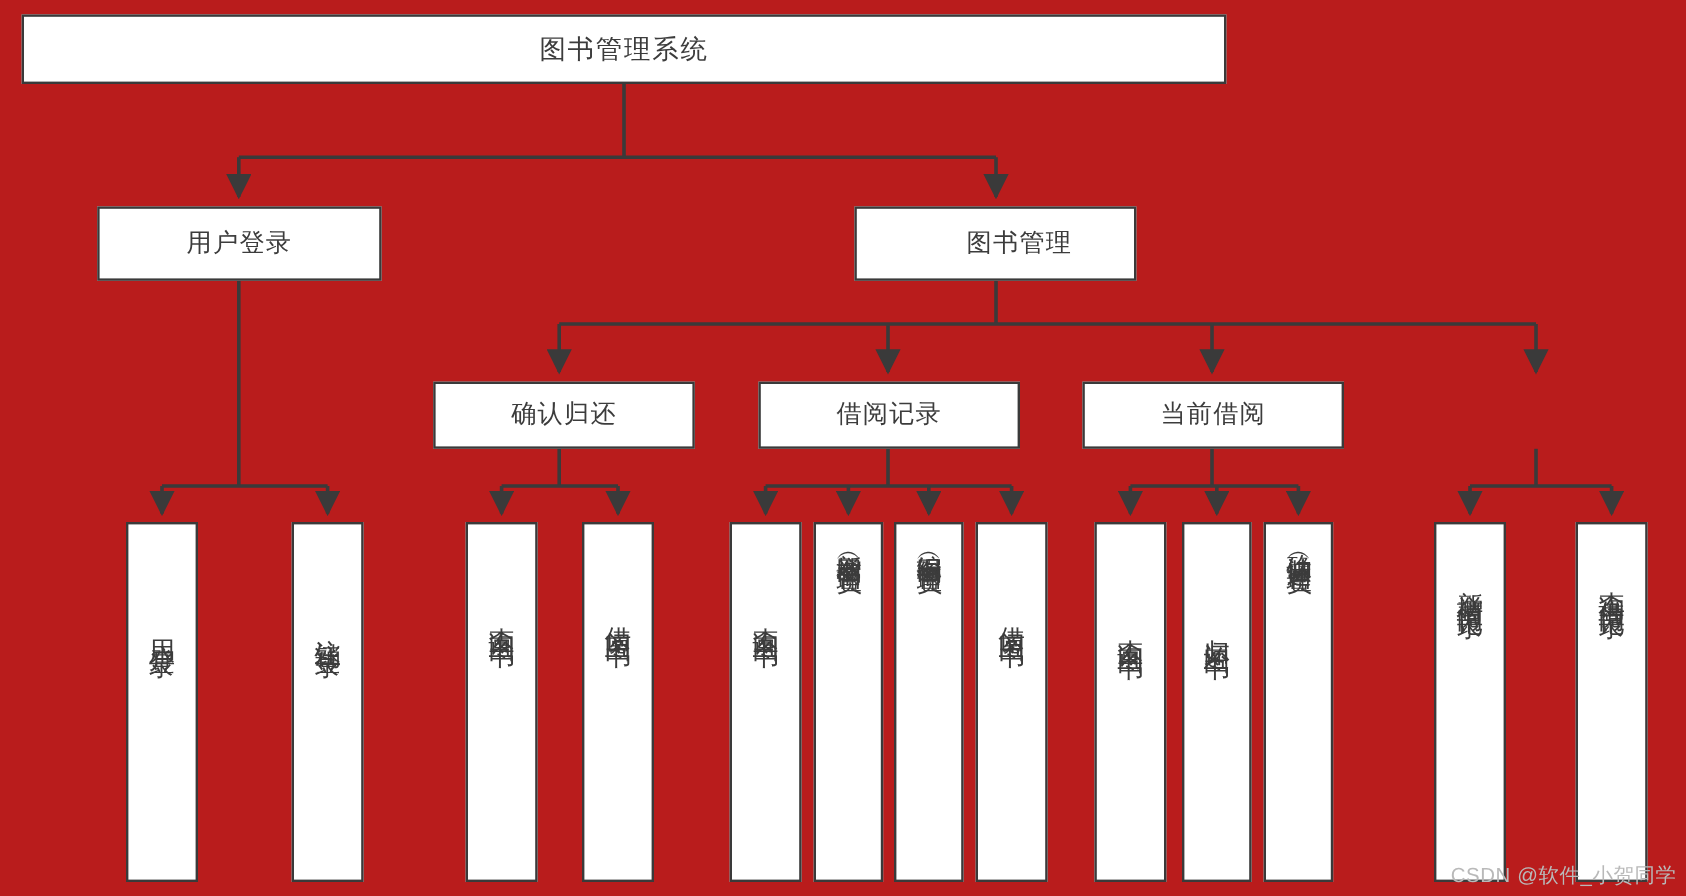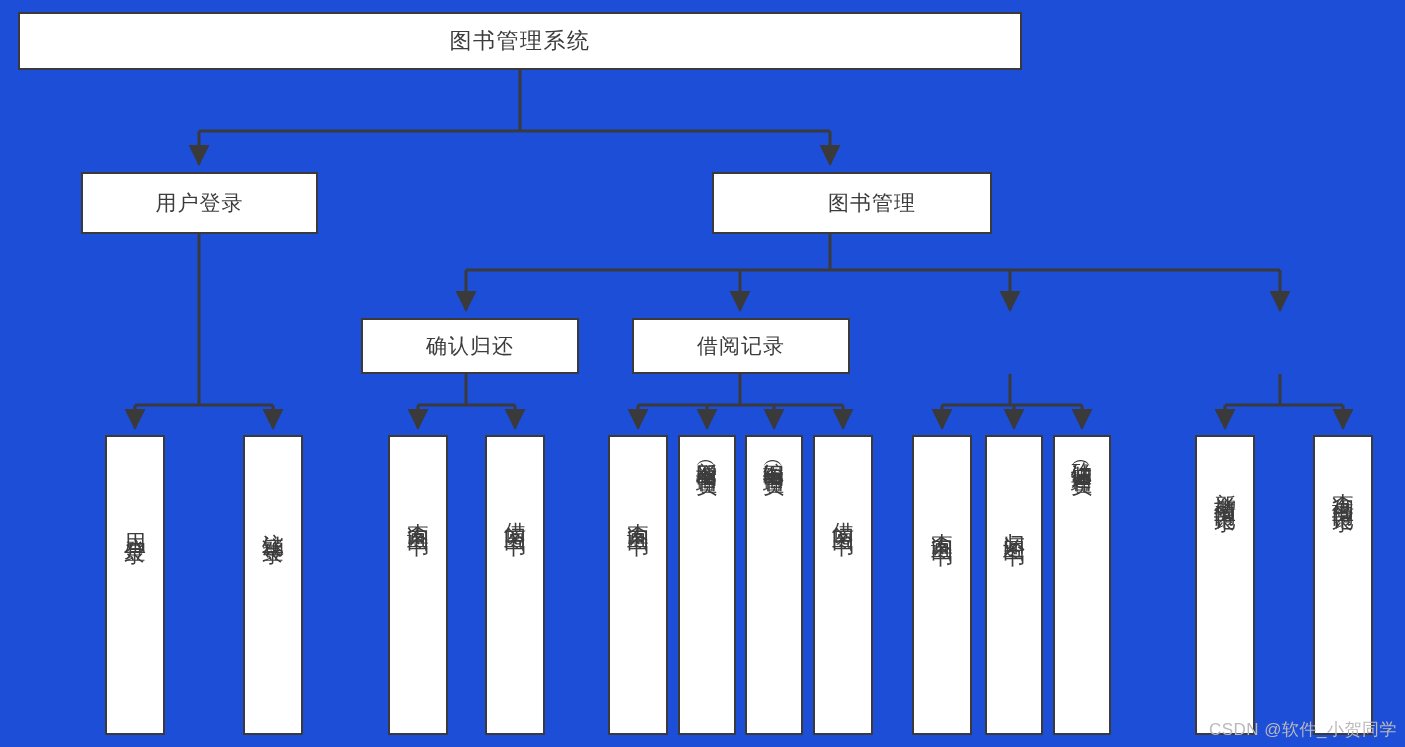--- a/index.html
+++ b/index.html
@@ -8,21 +8,21 @@
     padding: 0;
     background: #ffffff;
   }
   body {
     font-family: "Liberation Sans", "DejaVu Sans", sans-serif;
   }
   #diagram-root {
     position: relative;
     width: 1405px;
     height: 747px;
-    background: #1d4ed8;
+    background: #b91c1c;
     overflow: hidden;
   }
   #edges-layer {
     position: absolute;
     left: 0;
     top: 0;
     width: 1405px;
     height: 747px;
     pointer-events: none;
   }
@@ -151,32 +151,35 @@
   </svg>
 
   <div class="node horiz root" style="left:18px; top:12px; width:1004px; height:58px;">
     <span class="node-label">图书管理系统</span>
   </div>
 
   <div class="node horiz" style="left:81px; top:172px; width:237px; height:62px;">
     <span class="node-label">用户登录</span>
   </div>
 
-  <div class="node horiz" style="left:712px; top:172px; width:280px; height:62px;padding-left:40px;">
+  <div class="node horiz" style="left:712px; top:172px; width:235px; height:62px;padding-left:40px;">
     <span class="node-label">图书管理</span>
   </div>
 
   <div class="node horiz" style="left:361px; top:318px; width:218px; height:56px;">
     <span class="node-label">确认归还</span>
   </div>
 
   <div class="node horiz" style="left:632px; top:318px; width:218px; height:56px;">
     <span class="node-label">借阅记录</span>
   </div>
 
+  <div class="node horiz" style="left:902px; top:318px; width:218px; height:56px;">
+    <span class="node-label">当前借阅</span>
+  </div>
 
 
   <div class="node vert" style="left:105px; top:435px; width:60px; height:300px; padding-top:78px;">
     <span class="node-label">用户登录</span>
   </div>
 
   <div class="node vert" style="left:243px; top:435px; width:60px; height:300px; padding-top:78px;">
     <span class="node-label">注销登录</span>
   </div>
 

